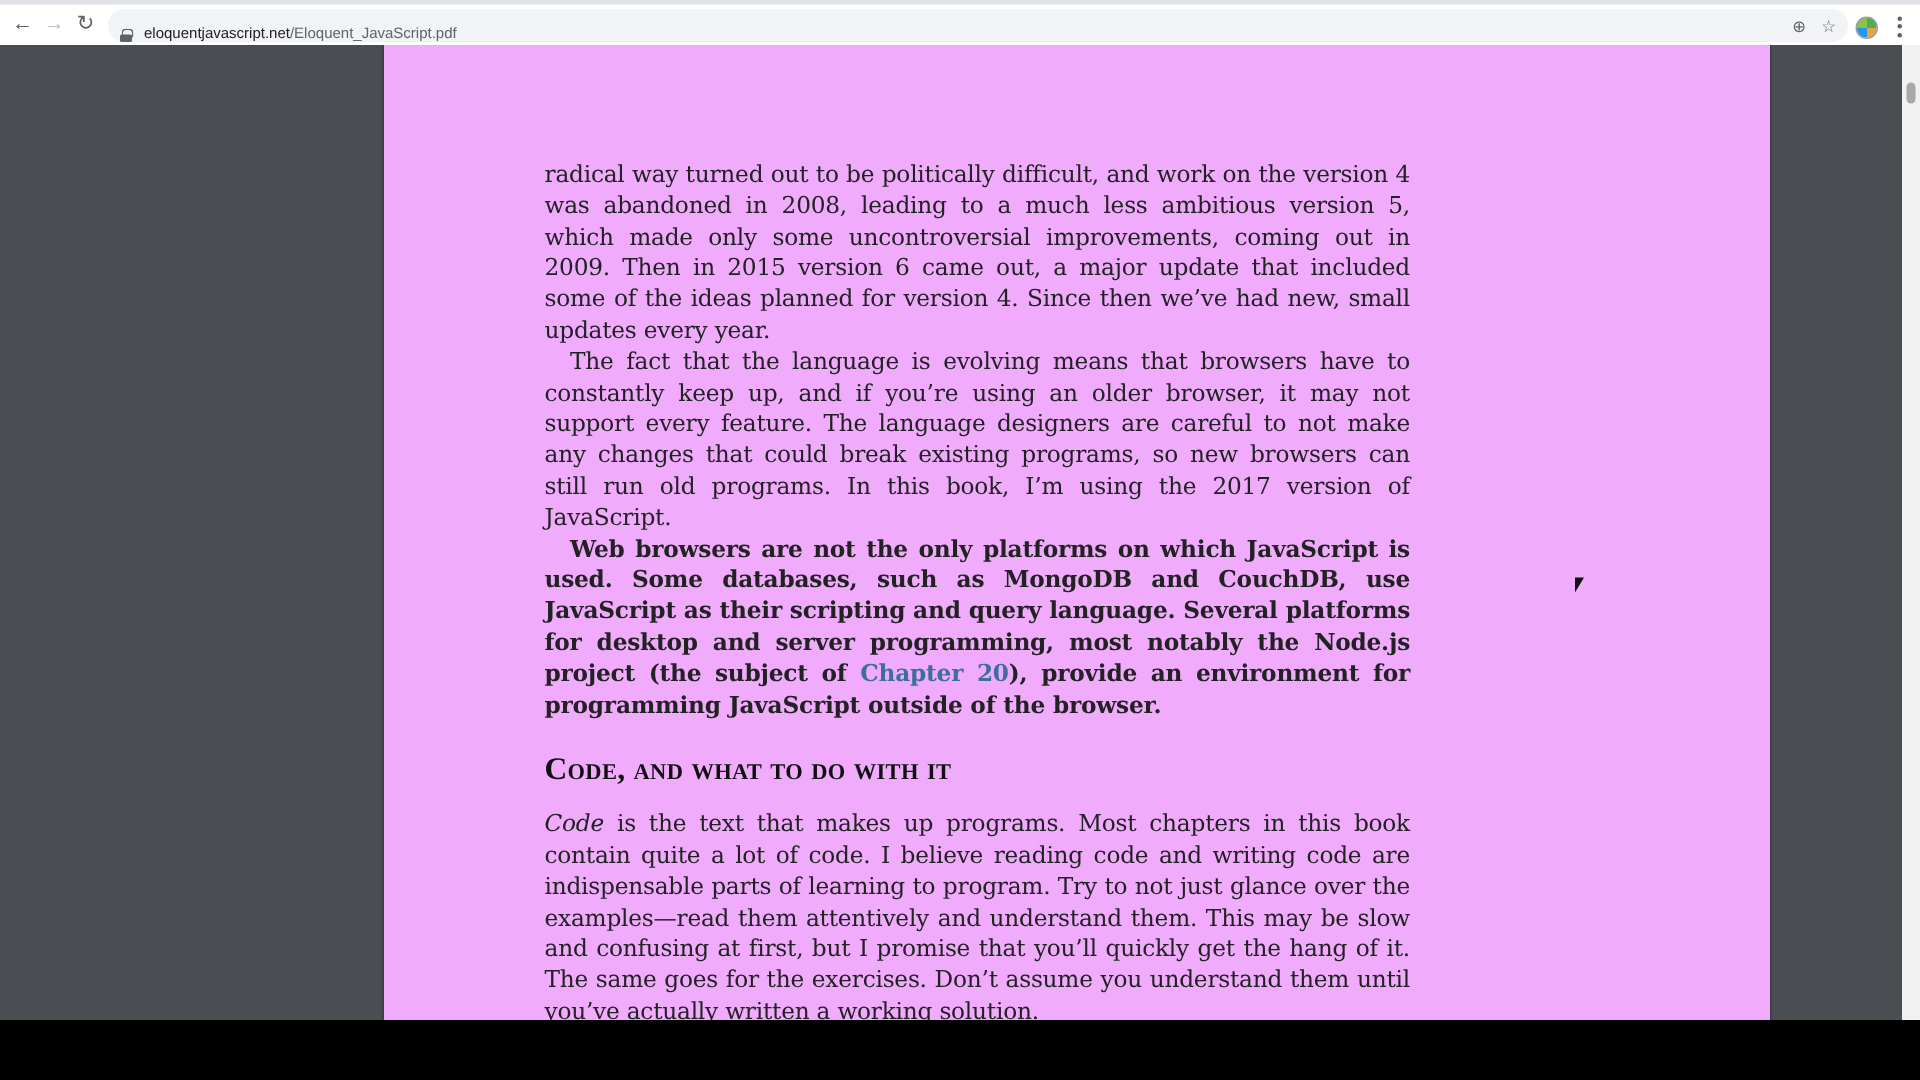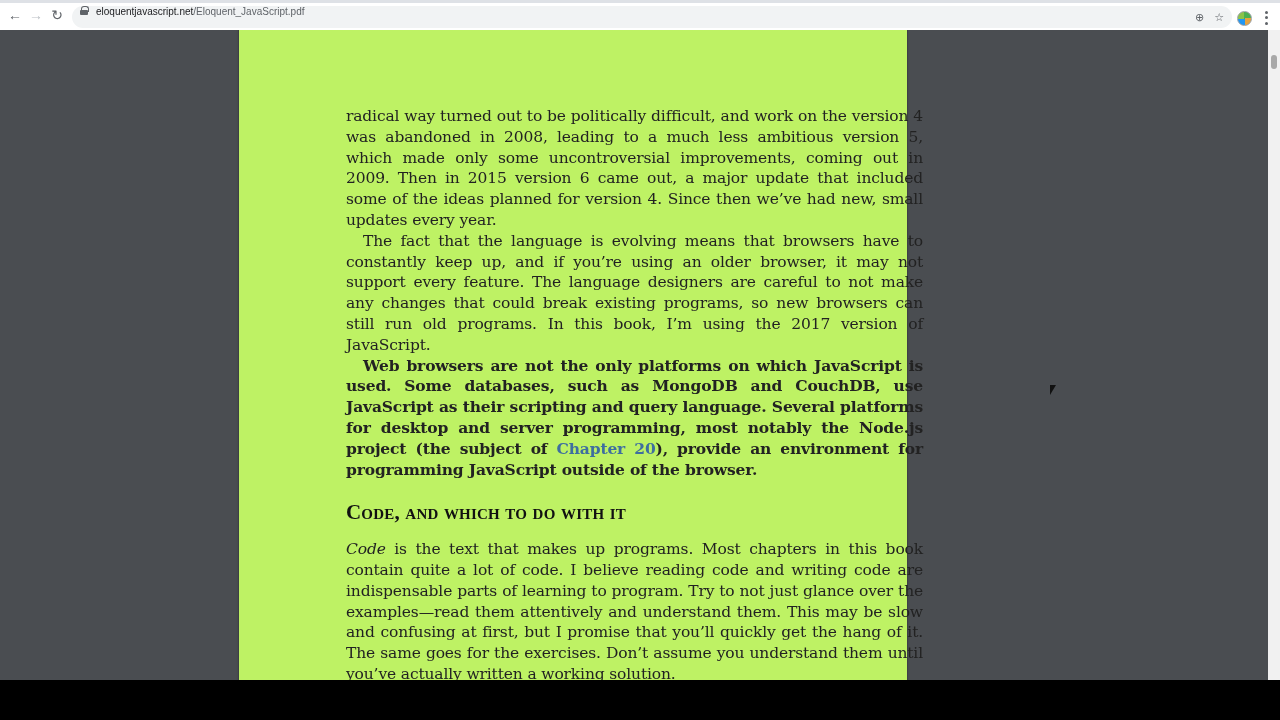--- a/index.html
+++ b/index.html
@@ -1,31 +1,31 @@
 <!DOCTYPE html>
 <html><head>
 <meta charset="utf-8">
 <style>
   html,body{margin:0;padding:0;width:1280px;height:720px;overflow:hidden;background:#000;}
   *{box-sizing:border-box;}
   .toolbar{position:absolute;left:0;top:0;width:1280px;height:30px;background:#fff;border-top:3px solid #dee1e6;display:flex;align-items:center;font-family:"Liberation Sans",sans-serif;}
   .navbtn{width:22px;height:22px;display:flex;align-items:center;justify-content:center;color:#5f6368;font-size:14px;cursor:pointer;}
   .navbtn.disabled{color:#bdc1c6;}
-  .omnibox{position:absolute;left:72px;top:3px;width:1160px;height:22px;background:#f1f3f4;border-radius:11px;display:flex;align-items:flex-start;padding-left:8px;}
+  .omnibox{position:absolute;left:72px;top:3px;width:1160px;height:22px;background:#f1f3f4;border-radius:11px;display:flex;align-items:flex-end;padding-left:8px;}
   .lock{width:8px;height:9px;position:relative;margin-right:8px;}
   .lock:before{content:"";position:absolute;left:1px;top:0;width:6px;height:5px;border:1.5px solid #5f6368;border-bottom:none;border-radius:3px 3px 0 0;}
   .lock:after{content:"";position:absolute;left:0;top:4px;width:8px;height:5px;background:#5f6368;border-radius:1px;}
   .url{font-size:10px;color:#202124;}
   .url .path{color:#5f6368;}
   .omni-right{position:absolute;right:8px;top:0;height:22px;display:flex;align-items:center;gap:10px;color:#5f6368;font-size:11px;}
   .avatar{position:absolute;left:1237px;top:8px;width:15px;height:15px;border-radius:50%;background:conic-gradient(#4caf50 0 25%,#e8a33d 0 50%,#2196f3 0 75%,#8bc34a 0);border:1px solid #9aa0a6;}
   .menu{position:absolute;left:1262px;top:7px;width:8px;height:16px;display:flex;flex-direction:column;align-items:center;justify-content:space-around;}
   .menu span{width:3px;height:3px;border-radius:50%;background:#5f6368;}
   .viewer{position:absolute;left:0;top:30px;width:1280px;height:650px;background:#525659;background:#4a4d51;overflow:hidden;}
-  .page{position:absolute;left:239px;top:-2px;width:668px;height:660px;background:#bef264;box-shadow:0 0 2px rgba(0,0,0,.5);}
+  .page{position:absolute;left:256px;top:-2px;width:924px;height:660px;background:#f0abfc;box-shadow:0 0 2px rgba(0,0,0,.5);}
   .content{position:absolute;left:107px;top:78px;width:577px;font-family:"DejaVu Serif","Liberation Serif",serif;font-size:15.5px;line-height:20.8px;color:#222;}
   .content p{margin:0;text-align:justify;text-indent:17px;letter-spacing:-0.15px;}
   .content p.first{text-indent:0;}
   .content p.gap{margin-bottom:22px;font-weight:bold;}
   .link{color:#3e6ea0;}
   .heading{font-family:"Liberation Serif",serif;font-weight:bold;font-size:21px;font-variant:small-caps;color:#111;margin:18px 0 16px 0;letter-spacing:0.2px;}
   .scrollbar{position:absolute;right:0;top:0;width:12px;height:650px;background:#f1f1f1;}
   .thumb{position:absolute;left:3px;top:25px;width:6px;height:14px;background:#a8a8a8;border-radius:3px;}
   .cursor{position:absolute;left:1050px;top:355px;width:0;height:0;border-left:6px solid #111;border-top:0 solid transparent;border-bottom:10px solid transparent;}
   .cursor:after{content:"";position:absolute;}
@@ -59,21 +59,21 @@
       <span></span>
     </div>
 </div>
 
 <div class="viewer">
   <div class="page">
     <div class="content">
       <p class="first">radical way turned out to be politically difficult, and work on the version 4 was abandoned in 2008, leading to a much less ambitious version 5, which made only some uncontroversial improvements, coming out in 2009. Then in 2015 version 6 came out, a major update that included some of the ideas planned for version 4. Since then we’ve had new, small updates every year.</p>
       <p>The fact that the language is evolving means that browsers have to constantly keep up, and if you’re using an older browser, it may not support every feature. The language designers are careful to not make any changes that could break existing programs, so new browsers can still run old programs. In this book, I’m using the 2017 version of JavaScript.</p>
       <p class="gap"><span>Web browsers are not the only platforms on which JavaScript is used. Some databases, such as MongoDB and CouchDB, use JavaScript as their scripting and query language. Several platforms for desktop and server programming, most notably the Node.js project (the subject of </span><span class="link">Chapter 20</span><span>), provide an environment for programming JavaScript outside of the browser.</span></p>
-      <div class="heading">Code, and which to do with it</div>
+      <div class="heading">Code, and what to do with it</div>
       <p class="first"><em>Code</em><span> is the text that makes up programs. Most chapters in this book contain quite a lot of code. I believe reading code and writing code are indispensable parts of learning to program. Try to not just glance over the examples—read them attentively and understand them. This may be slow and confusing at first, but I promise that you’ll quickly get the hang of it. The same goes for the exercises. Don’t assume you understand them until you’ve actually written a working solution.</span></p>
 
     </div>
   </div>
   <div class="scrollbar">
     <div class="thumb"></div>
   </div>
   <div class="cursor"></div>
 </div>
 

